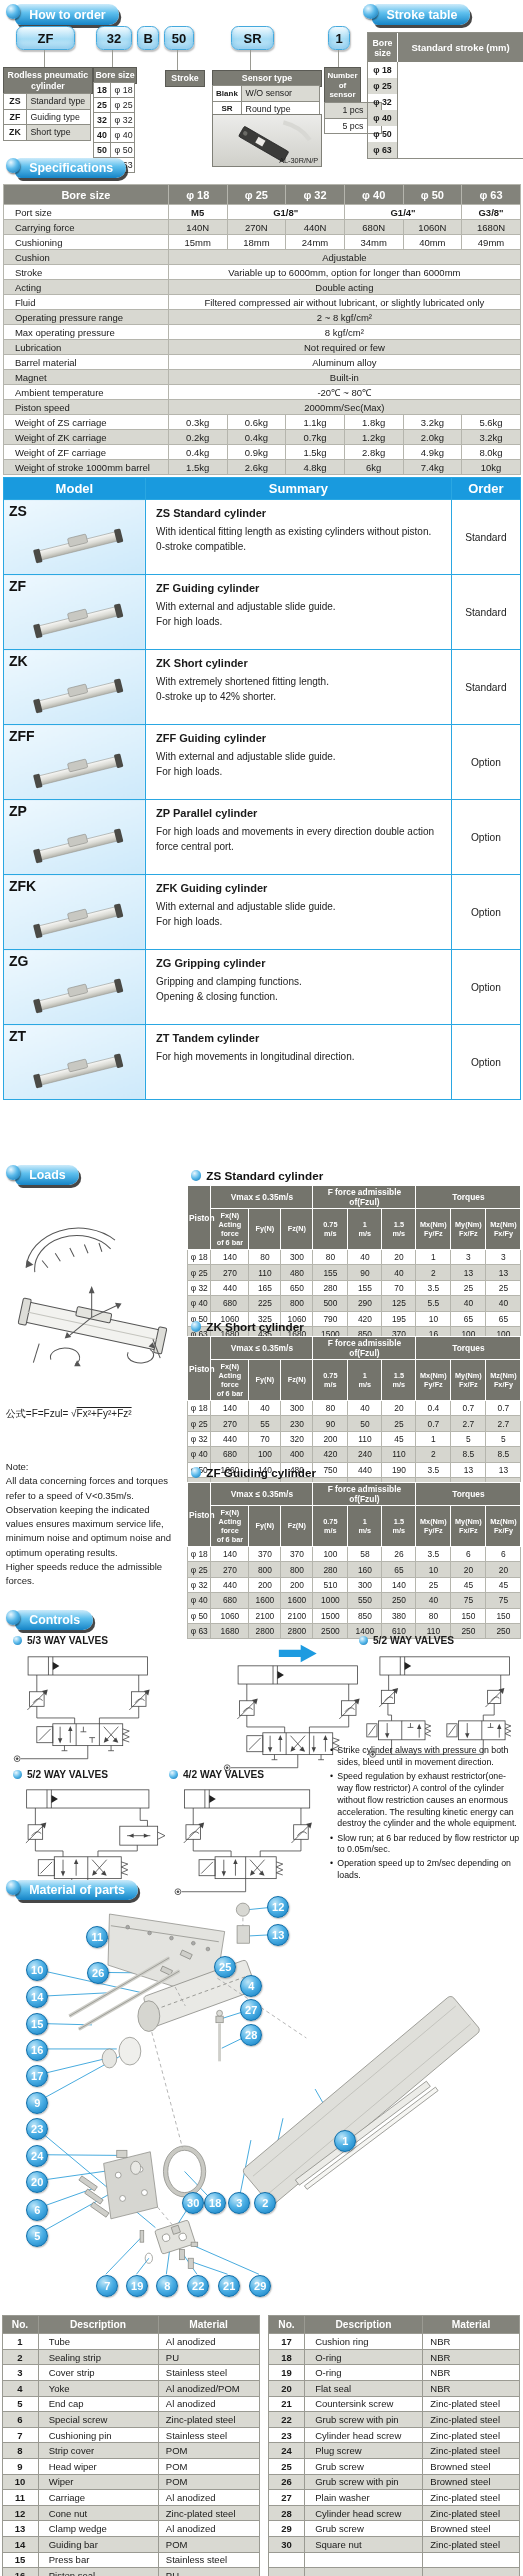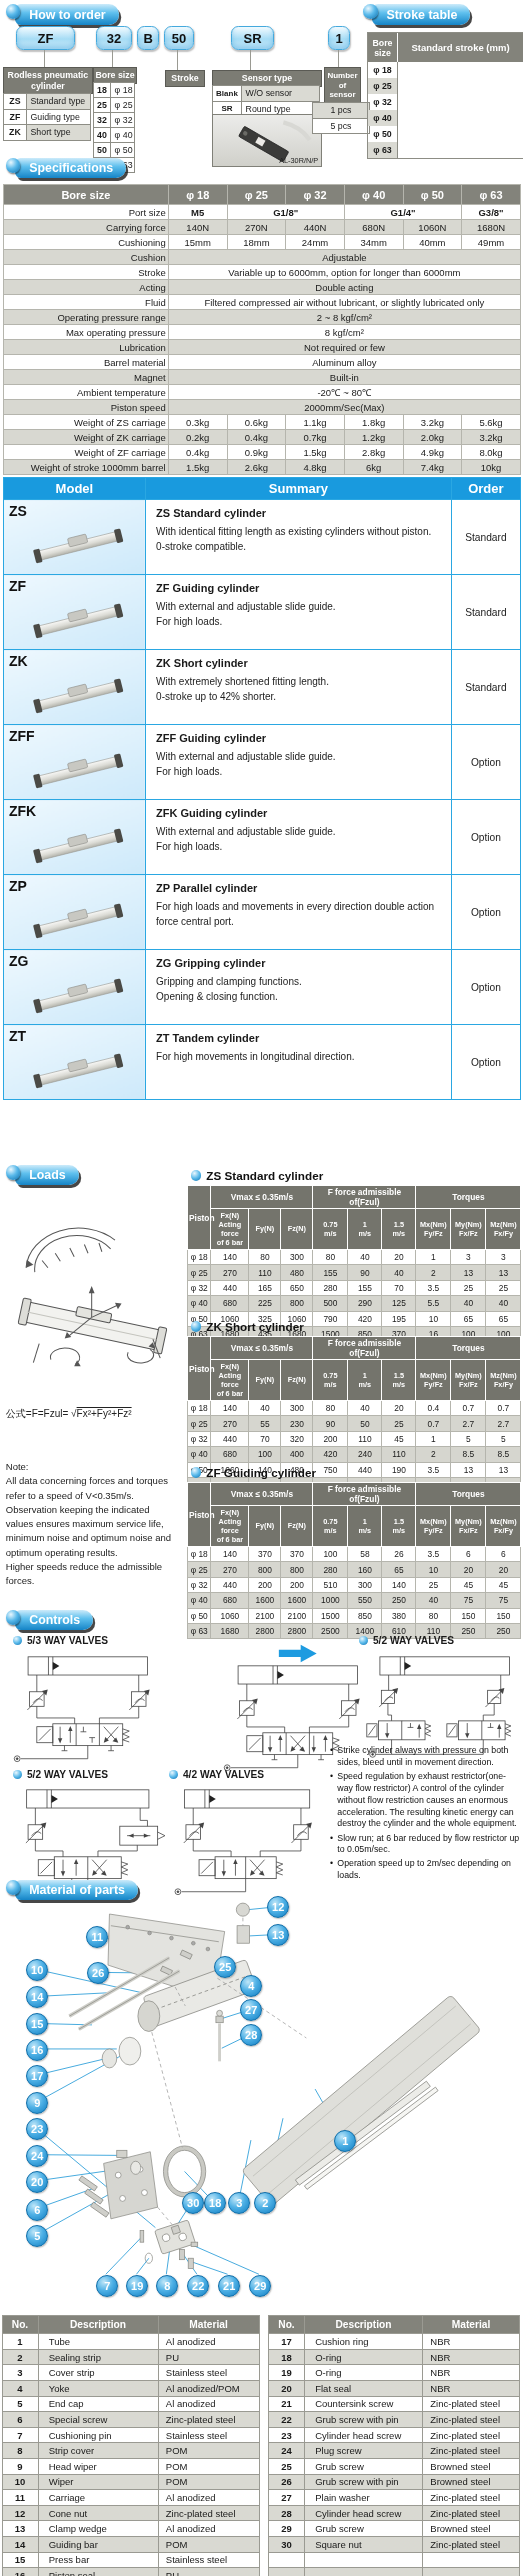--- a/index.html
+++ b/index.html
@@ -47,21 +47,21 @@
   .st-bores{width:29px;flex:0 0 29px;border-right:0.7px solid #8d8d85;}
   .st-bore{height:16px;display:flex;align-items:center;justify-content:center;font-weight:bold;font-size:8.8px;}
   .st-bores .st-bore:nth-child(even){background:#dadad3;}
   .st-strokes{flex:1;font-size:8px;line-height:1.45;padding:2.2px 3.6px;color:#222;}
 
   
   table{border-collapse:collapse;}
   .spec-table{position:absolute;width:518px;table-layout:fixed;font-size:9.5px;}
   .spec-table th{background:#83837b;color:#fff;font-size:11px;font-weight:bold;height:17px;border:0.7px solid #b5b5ad;}
   .spec-table td{border:0.7px solid #b5b5ad;height:14px;text-align:center;padding:0 2.2px;}
-  .spec-table td.lbl{text-align:right;padding-left:11px;}
+  .spec-table td.lbl{text-align:left;padding-left:11px;}
   .spec-table td.b{font-weight:bold;}
   .tb-b tr:nth-child(odd){background:#d8d8d1;}
   .tb-c tr:nth-child(odd){background:#d8d8d1;}
   .tb-d tr:nth-child(even){background:#d8d8d1;}
 
   
   .model-table{position:absolute;width:518px;table-layout:fixed;}
   .model-table th{background:#199ade;color:#fff;font-size:13px;font-weight:bold;height:19px;border:0.7px solid #2aa7e2;}
   .model-table td{border:0.7px solid #2aa7e2;vertical-align:top;}
   .model-table{border:1.5px solid #2aa7e2;}
@@ -214,21 +214,21 @@
       <g transform="rotate(30 70 40)">
         <rect x="34" y="32" width="70" height="16" rx="2" fill="#3b3b39" stroke="#222"></rect>
         <rect x="58" y="35" width="11" height="9" fill="#eceae6"></rect>
         <circle cx="40" cy="40" r="3" fill="#6b6b66"></circle>
       </g>
     </svg>
     <div class="sensor-caption">AL-30R/N/P</div>
   </div>
 
   <div class="glabel" style="left:324px;top:67px;width:35px;height:35px;font-size:8px">Number of sensor</div>
-  <div class="opt-table stripe" style="left:312px;top:102px;width:58px">
+  <div class="opt-table stripe" style="left:324px;top:102px;width:58px">
 
   <div class="opt-row single">
       <span>1 pcs</span>
     </div>
       <div class="opt-row single">
       <span>5 pcs</span>
     </div>
     </div>
 
   <div class="stroke-table" style="left:367px;top:32px;width:155px">
@@ -479,53 +479,53 @@
         </td>
         <td class="m-sum">
           <div class="m-name">ZFF Guiding cylinder</div>
           <div class="m-line">With external and adjustable slide guide.</div>
           <div class="m-line">For high loads.</div>
         </td>
         <td class="m-ord">Option</td>
       </tr>
         <tr>
         <td class="m-img">
+          <div class="m-code">ZP</div>
+          <svg class="mcyl" width="109" height="42" viewBox="0 0 150 58">
+            <g transform="rotate(-14 75 29)">
+              <rect x="18" y="25" width="112" height="13" rx="2" fill="url(#mg)" stroke="#9a9a94" stroke-width="0.8"></rect>
+              <rect x="12" y="22" width="9" height="19" rx="2" fill="#4a4a46"></rect>
+              <rect x="127" y="22" width="9" height="19" rx="2" fill="#4a4a46"></rect>
+              <rect x="62" y="18" width="26" height="12" rx="2" fill="#c8c8c2" stroke="#8d8d87" stroke-width="0.8"></rect>
+            </g>
+          </svg>
+        </td>
+        <td class="m-sum">
+          <div class="m-name">ZP Parallel cylinder</div>
+          <div class="m-line">For high loads and movements in every direction double action force central port.</div>
+          <div class="m-line"></div>
+        </td>
+        <td class="m-ord">Option</td>
+      </tr>
+        <tr>
+        <td class="m-img">
           <div class="m-code">ZFK</div>
           <svg class="mcyl" width="109" height="42" viewBox="0 0 150 58">
             <g transform="rotate(-14 75 29)">
               <rect x="18" y="25" width="112" height="13" rx="2" fill="url(#mg)" stroke="#9a9a94" stroke-width="0.8"></rect>
               <rect x="12" y="22" width="9" height="19" rx="2" fill="#4a4a46"></rect>
               <rect x="127" y="22" width="9" height="19" rx="2" fill="#4a4a46"></rect>
               <rect x="62" y="18" width="26" height="12" rx="2" fill="#c8c8c2" stroke="#8d8d87" stroke-width="0.8"></rect>
             </g>
           </svg>
         </td>
         <td class="m-sum">
           <div class="m-name">ZFK Guiding cylinder</div>
           <div class="m-line">With external and adjustable slide guide.</div>
           <div class="m-line">For high loads.</div>
-        </td>
-        <td class="m-ord">Option</td>
-      </tr>
-        <tr>
-        <td class="m-img">
-          <div class="m-code">ZP</div>
-          <svg class="mcyl" width="109" height="42" viewBox="0 0 150 58">
-            <g transform="rotate(-14 75 29)">
-              <rect x="18" y="25" width="112" height="13" rx="2" fill="url(#mg)" stroke="#9a9a94" stroke-width="0.8"></rect>
-              <rect x="12" y="22" width="9" height="19" rx="2" fill="#4a4a46"></rect>
-              <rect x="127" y="22" width="9" height="19" rx="2" fill="#4a4a46"></rect>
-              <rect x="62" y="18" width="26" height="12" rx="2" fill="#c8c8c2" stroke="#8d8d87" stroke-width="0.8"></rect>
-            </g>
-          </svg>
-        </td>
-        <td class="m-sum">
-          <div class="m-name">ZP Parallel cylinder</div>
-          <div class="m-line">For high loads and movements in every direction double action force central port.</div>
-          <div class="m-line"></div>
         </td>
         <td class="m-ord">Option</td>
       </tr>
         <tr>
         <td class="m-img">
           <div class="m-code">ZG</div>
           <svg class="mcyl" width="109" height="42" viewBox="0 0 150 58">
             <g transform="rotate(-14 75 29)">
               <rect x="18" y="25" width="112" height="13" rx="2" fill="url(#mg)" stroke="#9a9a94" stroke-width="0.8"></rect>
               <rect x="12" y="22" width="9" height="19" rx="2" fill="#4a4a46"></rect>

